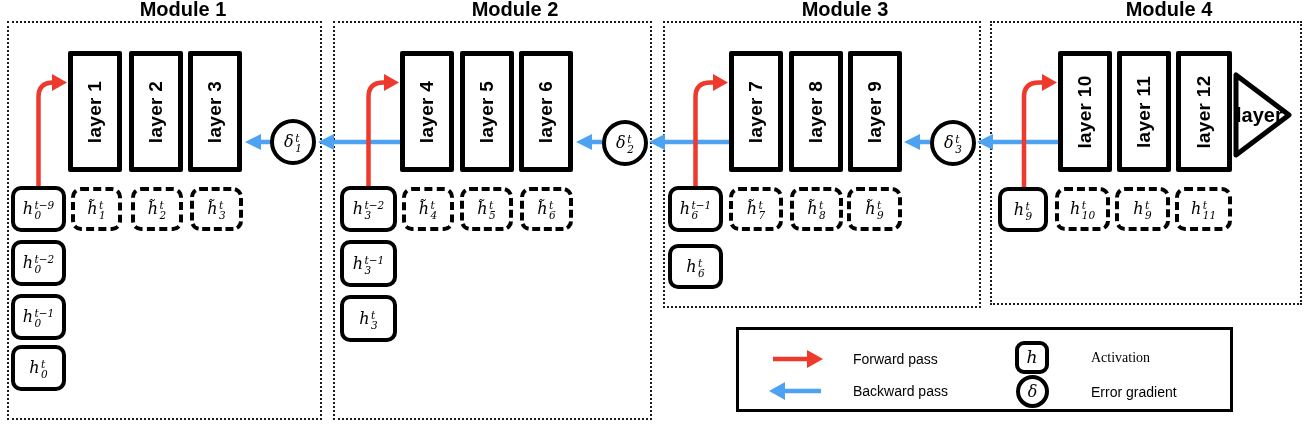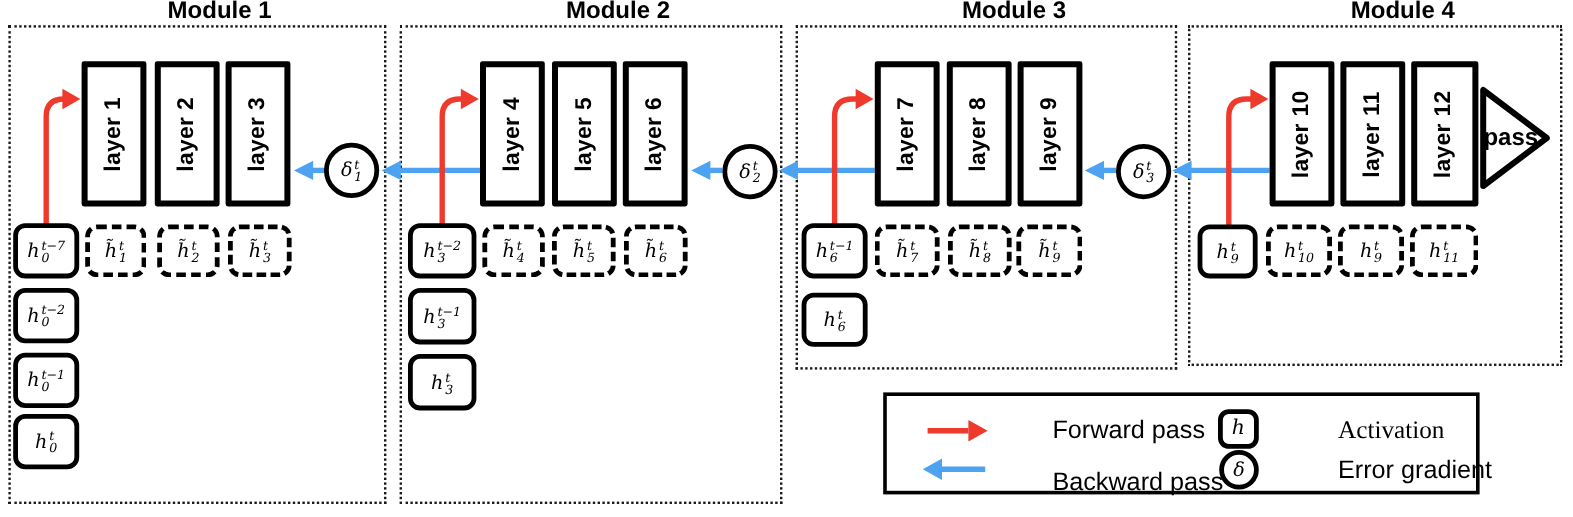--- a/index.html
+++ b/index.html
@@ -15,21 +15,21 @@
         display:flex;align-items:center;justify-content:center;box-sizing:border-box;}
   .hbox.dashed{border-style:dashed;}
   .delta{position:absolute;width:46px;height:46px;background:#fff;border:4.5px solid #000;border-radius:50%;
          display:flex;align-items:center;justify-content:center;box-sizing:border-box;}
   .math{font-family:"DejaVu Serif",serif;font-style:italic;font-size:16px;display:inline-flex;align-items:center;line-height:1;}
   .mscripts{display:inline-flex;flex-direction:column;align-items:flex-start;font-size:10.5px;
             line-height:10px;margin-left:1.5px;transform:translateY(1px);}
   .losslabel{position:absolute;left:1236px;top:104px;width:46px;text-align:center;font-weight:700;font-size:20px;}
   .legend{position:absolute;left:736px;top:327px;width:497px;height:85px;border:3px solid #000;
           background:#fff;box-sizing:border-box;}
-  .legend-label{position:absolute;font-size:21px;line-height:20px;white-space:nowrap;margin-left:24px;}
+  .legend-label{position:absolute;font-size:14px;line-height:20px;white-space:nowrap;}
   .lsym-h{position:absolute;left:276px;top:11px;width:34px;height:33px;border:4px solid #000;border-radius:9px;
           background:#fff;display:flex;align-items:center;justify-content:center;box-sizing:border-box;}
   .lsym-d{position:absolute;left:277px;top:45px;width:33px;height:33px;border:4px solid #000;border-radius:50%;
           background:#fff;display:flex;align-items:center;justify-content:center;box-sizing:border-box;}
 </style>
 </head>
 <body>
 
 <div class="canvas">
 
@@ -91,21 +91,21 @@
         <span class="mscripts">
           <span>t</span>
           <span>1</span>
         </span>
       </span>
   </div>
   <div class="hbox" style="left:11px;top:186px;width:55px;">
     <span class="math">
         <span>h</span>
         <span class="mscripts">
-          <span>t−7</span>
+          <span>t−9</span>
           <span>0</span>
         </span>
       </span>
   </div>
   <div class="hbox dashed" style="left:71px;top:187px;width:51px;height:44px;">
     <span class="math">
         <span>h̃</span>
         <span class="mscripts">
           <span>t</span>
           <span>1</span>
@@ -297,21 +297,21 @@
 
   <div class="layer" style="left:1058px;">
       <span class="vtext">layer 10</span>
     </div>
   <div class="layer" style="left:1117px;">
       <span class="vtext">layer 11</span>
     </div>
   <div class="layer" style="left:1176px;width:56px;">
       <span class="vtext">layer 12</span>
     </div>
-  <div class="losslabel">pass</div>
+  <div class="losslabel">layer</div>
   <div class="hbox" style="left:998px;top:187px;width:50px;height:45px;">
     <span class="math">
         <span>h</span>
         <span class="mscripts">
           <span>t</span>
           <span>9</span>
         </span>
       </span>
   </div>
   <div class="hbox dashed" style="left:1055px;top:187px;width:55px;height:44px;">
@@ -343,21 +343,21 @@
   </div>
 
   <div class="legend">
     <svg width="60" height="64" style="position:absolute;left:28px;top:8px;">
       <line x1="6" y1="21" x2="40" y2="21" stroke="#ee3a2c" stroke-width="4.5"></line>
       <polygon points="56,21 40,12 40,30" fill="#ee3a2c"></polygon>
       <line x1="18" y1="53" x2="54" y2="53" stroke="#4da3f2" stroke-width="4.5"></line>
       <polygon points="2,53 18,44 18,62" fill="#4da3f2"></polygon>
     </svg>
     <div class="legend-label" style="left:114px;top:19px;">Forward pass</div>
-    <div class="legend-label" style="left:114px;top:62px;">Backward pass</div>
+    <div class="legend-label" style="left:114px;top:51px;">Backward pass</div>
     <div class="lsym-h">
       <span class="math" style="font-size:17px;">h</span>
     </div>
     <div class="lsym-d">
       <span class="math" style="font-size:16px;">δ</span>
     </div>
     <div class="legend-label" style="left:352px;top:18px;font-family:Liberation Serif, serif;">Activation</div>
     <div class="legend-label" style="left:352px;top:52px;">Error gradient</div>
   </div>
 

